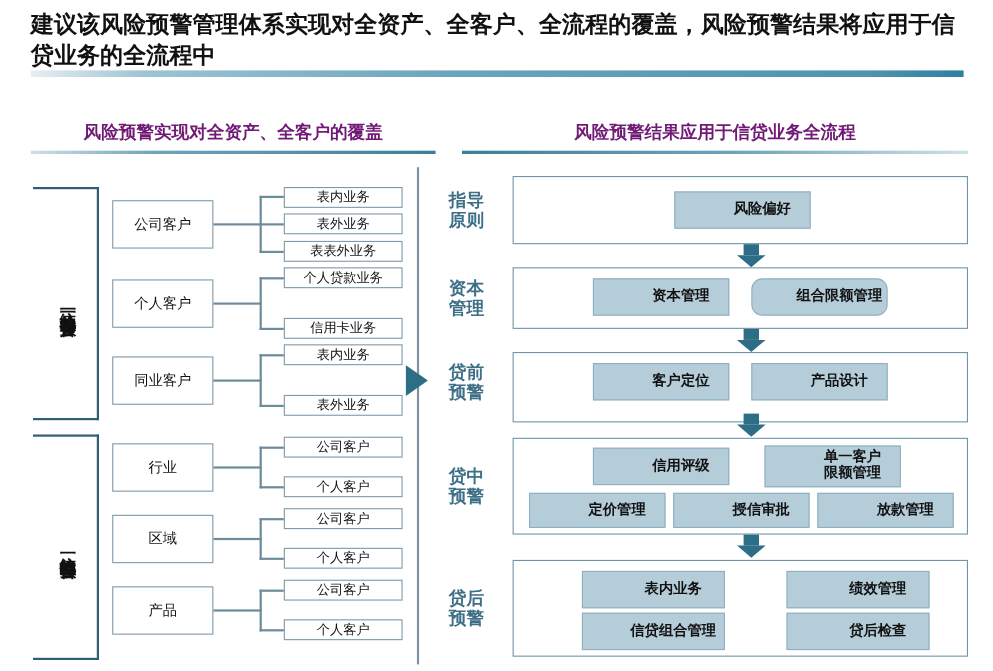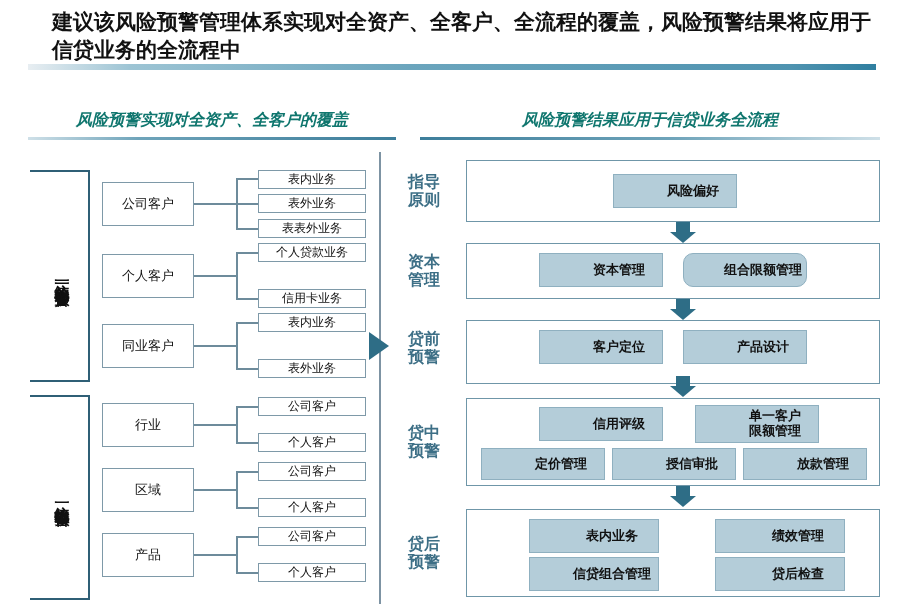--- a/index.html
+++ b/index.html
@@ -9,33 +9,33 @@
     font-family: "DejaVu Sans", "Liberation Sans", sans-serif;
     overflow: hidden;
   }
   #slide { position: relative; width: 903px; height: 610px; background: #fff; }
 
   
   .title-block { position: absolute; left: 28px; top: 8px; width: 848px; }
   .title-text {
     font-family: "DejaVu Serif", "Liberation Serif", serif;
     font-size: 21px; font-weight: bold; color: #111;
-    line-height: 1.33; letter-spacing: 0px; margin-left: 24px;
+    line-height: 1.33; letter-spacing: 0px;
   }
   .title-rule {
     position: absolute; left: 28px; top: 64px; width: 848px; height: 6px;
     background: linear-gradient(to right, #e8eef2 0%, #9dc4d4 12%, #6ba5bd 45%, #4f93b0 90%, #2f7fa0 100%);
   }
 
   
   .panel-head { position: absolute; }
   .panel-head .ph-text {
     font-family: "DejaVu Serif", "Liberation Serif", serif;
-    font-size: 16px; font-weight: bold; color: #0f766e;
-    white-space: nowrap; text-align: center; font-style: italic;
+    font-size: 16px; font-weight: bold; color: #701a75;
+    white-space: nowrap; text-align: center;
   }
   .panel-head .ph-rule { height: 3px; margin-top: 6px; }
   #head-left  { left: 28px;  top: 110px; width: 368px; }
   #head-left .ph-rule  { background: linear-gradient(to right, #cfe0e8 0%, #6fa4ba 30%, #3d7e9b 100%); }
   #head-right { left: 420px; top: 110px; width: 460px; }
   #head-right .ph-rule { background: linear-gradient(to right, #3d7e9b 0%, #6fa4ba 55%, #cfe0e8 100%); }
 
   
   .divider { position: absolute; left: 379px; top: 152px; width: 2px; height: 452px; background: #7d93a3; }
   .div-arrow {

